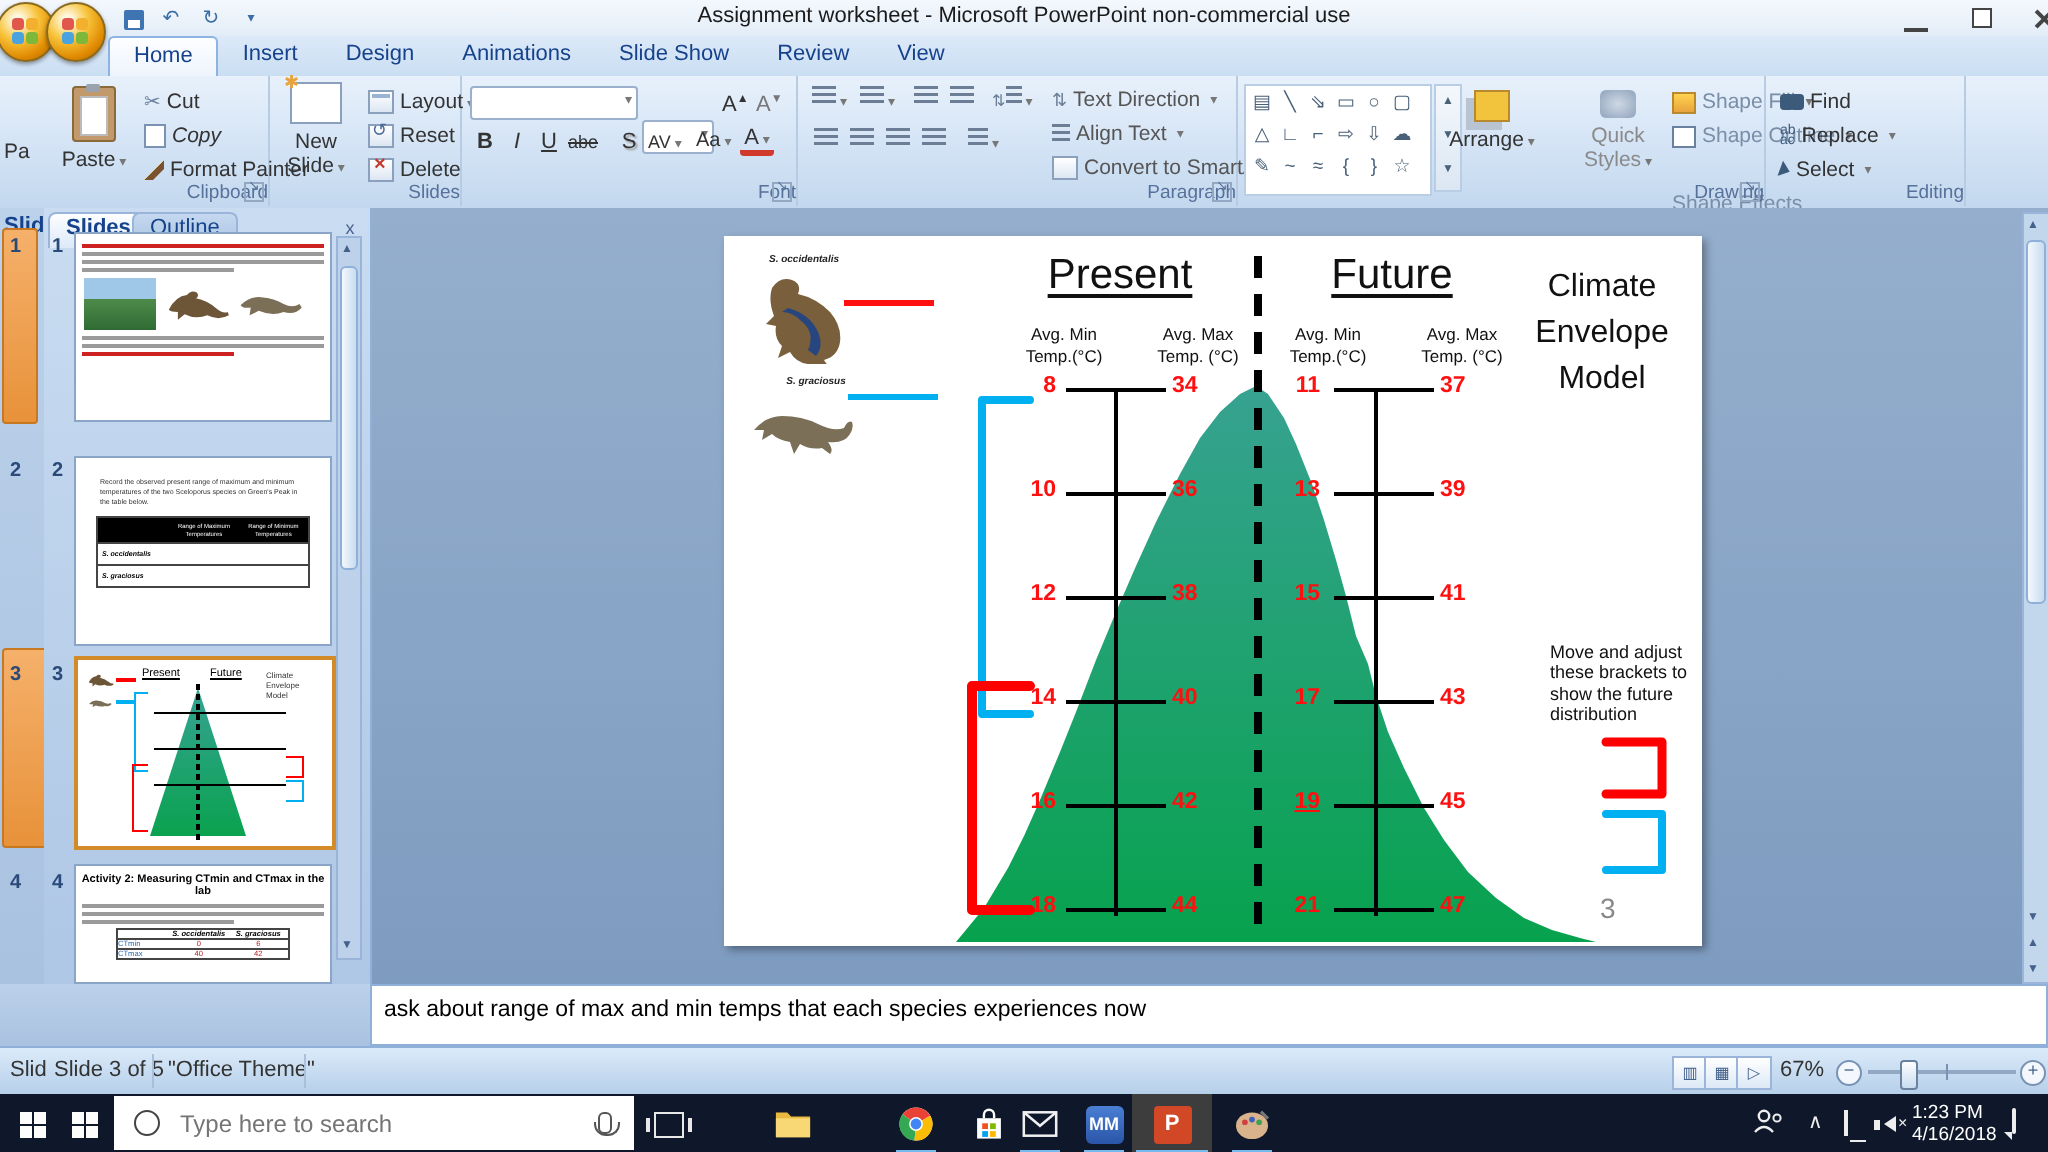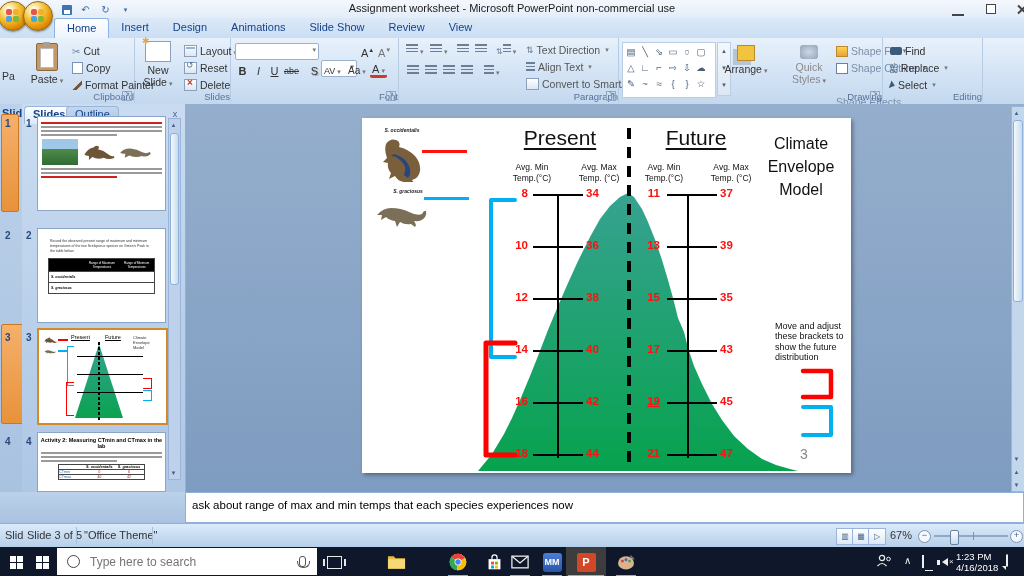--- a/index.html
+++ b/index.html
@@ -189,21 +189,21 @@
 
     <div class="group" style="left:24px;width:110px;">
       <div class="bigbtn" style="left:2px;">
         <span class="ic-clip"></span><br>
         <span class="dd">Paste</span>
       </div>
       <div class="srow" style="left:48px;top:5px;">
           <span style="color:#6a82a0;font-size:10px;">✂</span>
           <span>Cut</span>
         </div>
-      <div class="srow" style="left:48px;top:22px;">
+      <div class="srow" style="left:48px;top:22px;font-style:italic;">
           <span class="ic-copy"></span>
           <span>Copy</span>
         </div>
       <div class="srow" style="left:48px;top:39px;">
           <span class="ic-brush"></span>
           <span>Format Painter</span>
         </div>
       <div class="glabel">Clipboard</div>
       <div class="dlg"></div>
     </div>
@@ -516,21 +516,21 @@
         <div class="abs snum" style="left: 224px; top: 329px;">44</div>
         <div class="abs axis" style="left: 325px;"></div>
         <div class="abs tick" style="left: 305px; top: 76px;"></div>
         <div class="abs snum right" style="left: 266px; top: 69px;">11</div>
         <div class="abs snum" style="left: 358px; top: 69px;">37</div>
         <div class="abs tick" style="left: 305px; top: 128px;"></div>
         <div class="abs snum right" style="left: 266px; top: 121px;">13</div>
         <div class="abs snum" style="left: 358px; top: 121px;">39</div>
         <div class="abs tick" style="left: 305px; top: 180px;"></div>
         <div class="abs snum right" style="left: 266px; top: 173px;">15</div>
-        <div class="abs snum" style="left: 358px; top: 173px;">35</div>
+        <div class="abs snum" style="left: 358px; top: 173px;">41</div>
         <div class="abs tick" style="left: 305px; top: 232px;"></div>
         <div class="abs snum right" style="left: 266px; top: 225px;">17</div>
         <div class="abs snum" style="left: 358px; top: 225px;">43</div>
         <div class="abs tick" style="left: 305px; top: 284px;"></div>
         <div class="abs snum right" style="left: 266px; top: 277px; text-decoration: underline;">19</div>
         <div class="abs snum" style="left: 358px; top: 277px;">45</div>
         <div class="abs tick" style="left: 305px; top: 336px;"></div>
         <div class="abs snum right" style="left: 266px; top: 329px;">21</div>
         <div class="abs snum" style="left: 358px; top: 329px;">47</div>
       </div>

